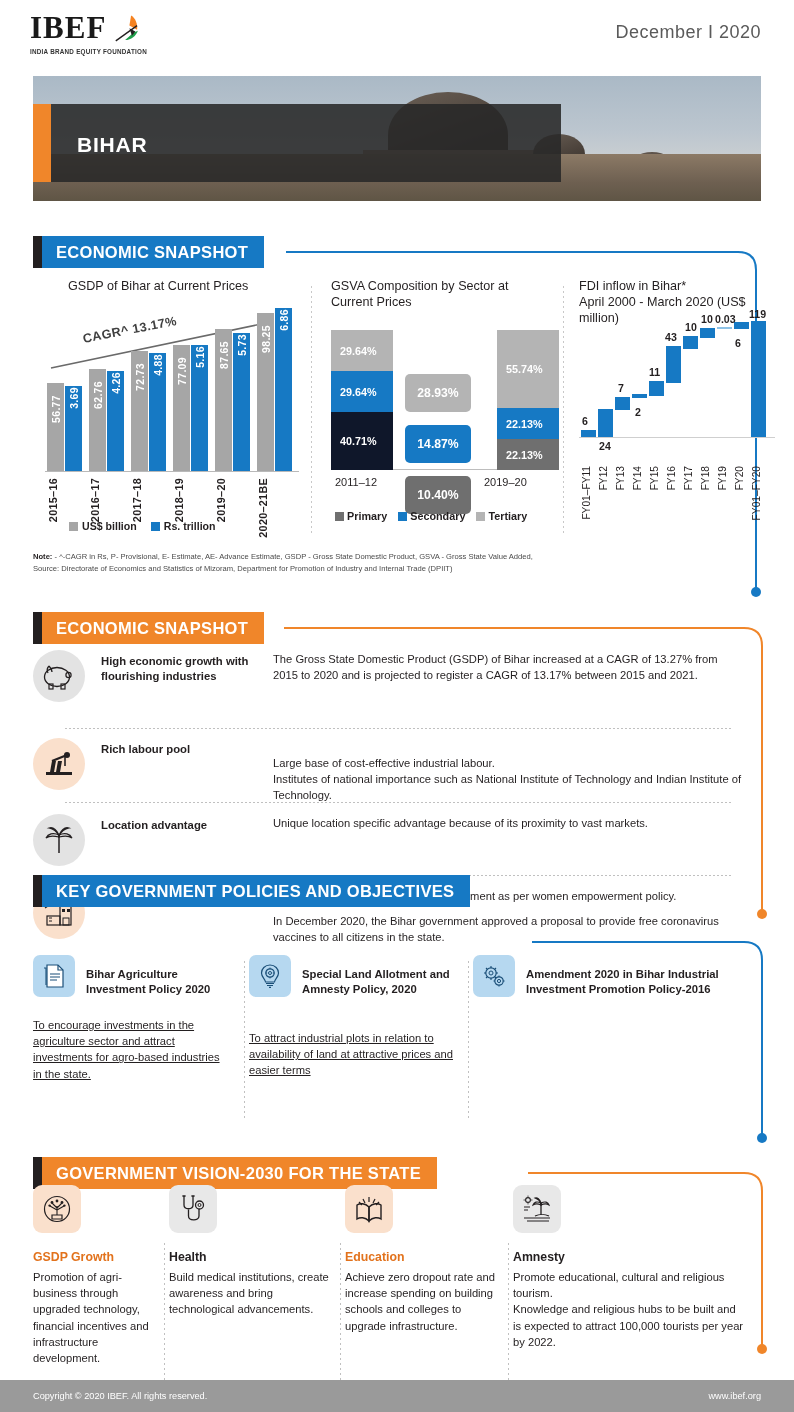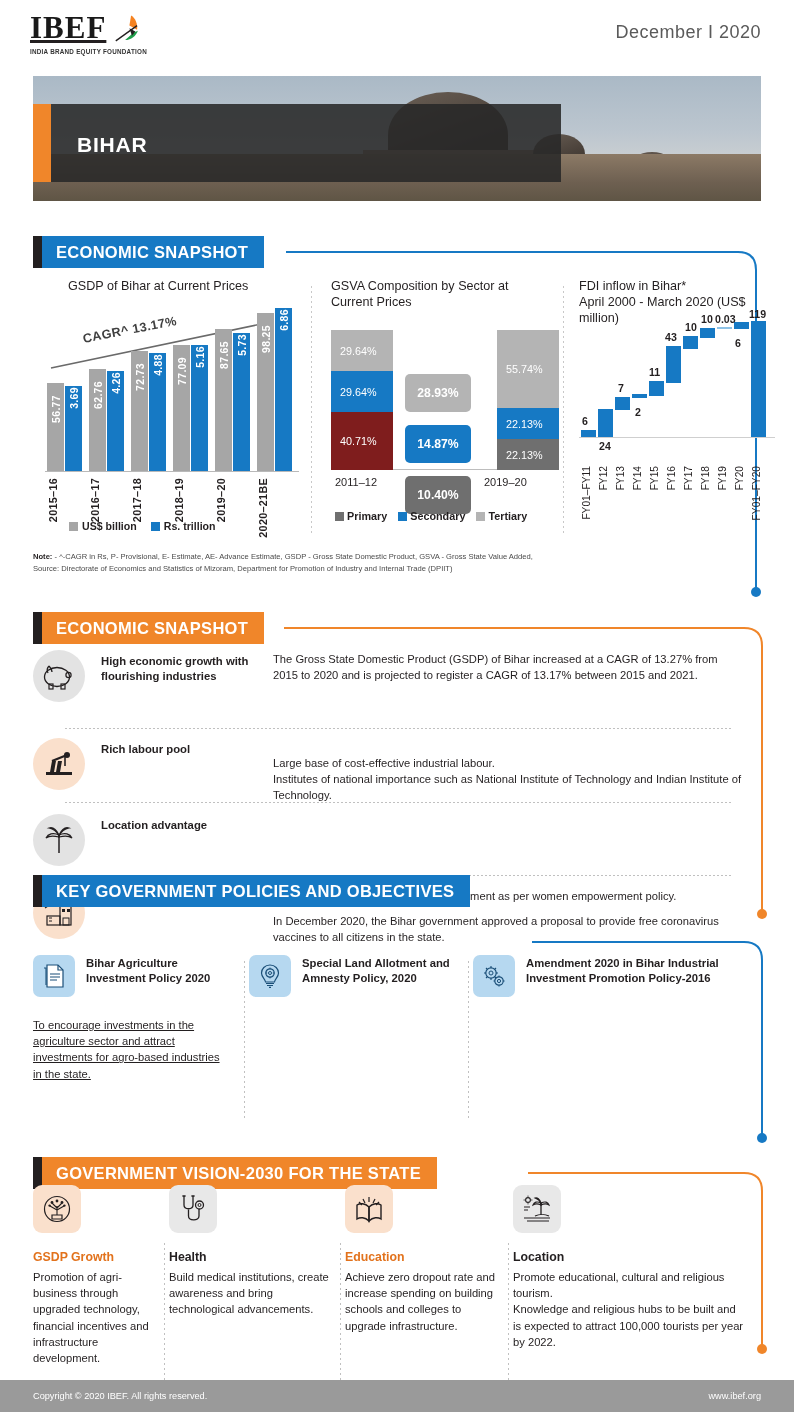--- a/index.html
+++ b/index.html
@@ -8,21 +8,21 @@
     background: #ffffff;
     font-family: "Liberation Sans", sans-serif;
     color: #231f20;
     position: relative;
     overflow: hidden;
   }
 
   
   .header { height: 72px; position: relative; }
   .logo { position: absolute; left: 30px; top: 12px; width: 140px; }
-  .logo-row { display:flex; align-items:flex-start;text-decoration:underline; }
+  .logo-row { display:flex; align-items:flex-start; }
   .logo-text {
     font-family: "Liberation Serif", serif;
     font-size: 31px; font-weight: 700; letter-spacing: 1px;
     color: #1a1a1a; line-height: 1;
   }
   .logo-mark { width: 34px; height: 30px; margin-left: 3px; margin-top: 2px; }
   .logo-sub {
     font-size: 6.3px; letter-spacing: .25px; color:#333;
     margin-top: 4px; font-weight:600; white-space:nowrap;
   }
@@ -122,21 +122,21 @@
     transform:rotate(-11deg); transform-origin:left center; letter-spacing:.4px;
   }
 
   
   #chart2 { left:288px; width:230px; }
   .c2-plot { position:absolute; left:10px; top:52px; width:212px; height:140px; }
   .c2-stack { position:absolute; bottom:0; width:62px; }
   .c2-seg { position:relative; width:100%; }
   .c2-seg span {
     position:absolute; left:9px; top:50%; transform:translateY(-50%);
-    color:#fff; font-size:10.8px; font-weight:400;
+    color:#fff; font-size:10.8px; font-weight:700;
   }
   .c2-axis { position:absolute; left:0; right:0; bottom:0; height:1px; background:#bdbdbd; }
   .c2-mid { position:absolute; left:74px; top:0; width:66px; }
   .c2-chip {
     height:38px; border-radius:5px; display:flex; align-items:center;
     justify-content:center; color:#fff; font-size:12.2px; font-weight:700;
     margin-bottom:13px;
   }
   .c2-xlab { position:absolute; top:198px; font-size:11px; font-weight:400; }
   .c2-legend {
@@ -183,21 +183,21 @@
   .snap-desc { flex:1; font-size:11.2px; line-height:1.42; color:#231f20; padding-top:2px; }
   .snap-desc p + p { margin-top:9px; }
 
   
   .pol-wrap { position:absolute; left:33px; top:955px; width:712px; display:flex; }
   .pol-col { position:relative; padding-right:18px; }
   .pol-div {
     position:absolute; right:4px; top:6px; width:1px; height:158px;
     background: repeating-linear-gradient(#c0c0c0 0 2px, transparent 2px 5px);
   }
-  .pol-head { display:flex; align-items:flex-start; gap:11px; }
+  .pol-head { display:flex; align-items:flex-end; gap:11px; }
   .pol-icon {
     width:42px; height:42px; border-radius:7px; background:#b6d8f0;
     display:flex; align-items:center; justify-content:center; flex:0 0 42px;
   }
   .pol-title { font-size:11.3px; font-weight:700; line-height:1.34; padding-top:1px; }
   .pol-body { font-size:11.2px; line-height:1.45; margin-top:12px;text-decoration:underline; }
 
   
   .vis-wrap { position:absolute; left:33px; top:1185px; width:712px; display:flex; }
   .vis-col { position:relative; padding-right:16px; }
@@ -357,21 +357,21 @@
     <div class="c2-plot">
       <div class="c2-axis"></div>
 
       <div class="c2-stack" style="left:0;">
         <div class="c2-seg" style="height:41px; background:#b4b4b4;">
             <span>29.64%</span>
           </div>
         <div class="c2-seg" style="height:41px; background:#1679c4;">
             <span>29.64%</span>
           </div>
-        <div class="c2-seg" style="height:58px; background:#7f1d1d;">
+        <div class="c2-seg" style="height:58px; background:#0f172a;">
             <span>40.71%</span>
           </div>
       </div>
 
       <div class="c2-mid" style="top:44px;">
         <div class="c2-chip" style="background:#b4b4b4;">28.93%</div>
         <div class="c2-chip" style="background:#1679c4;">14.87%</div>
         <div class="c2-chip" style="background:#6f6f6f;">10.40%</div>
       </div>
 
@@ -508,20 +508,23 @@
     <div class="snap-icon ic-gray">
       <svg width="32" height="32" viewBox="0 0 32 32">
         <path d="M16 11 L16 29" stroke="#231f20" stroke-width="1.5" fill="none"></path>
         <path d="M16 11 C10 8, 5 10, 3 14 C7 11, 12 12, 16 13 Z" fill="none" stroke="#231f20" stroke-width="1.2"></path>
         <path d="M16 11 C22 8, 27 10, 29 14 C25 11, 20 12, 16 13 Z" fill="none" stroke="#231f20" stroke-width="1.2"></path>
         <path d="M16 11 C13 5, 9 3, 6 4 C11 5, 14 8, 16 12 Z" fill="none" stroke="#231f20" stroke-width="1.2"></path>
         <path d="M16 11 C19 5, 23 3, 26 4 C21 5, 18 8, 16 12 Z" fill="none" stroke="#231f20" stroke-width="1.2"></path>
       </svg>
     </div>
     <div class="snap-label">Location advantage</div>
+    <div class="snap-desc">
+      <p>Unique location specific advantage because of its proximity to vast markets.</p>
+    </div>
   </div>
 
   <div class="snap-row" style="height:74px; padding-top:12px;">
     <div class="snap-sep"></div>
     <div class="snap-icon ic-peach">
       <svg width="32" height="30" viewBox="0 0 32 30">
         <rect x="17" y="8" width="11" height="19" fill="none" stroke="#231f20" stroke-width="1.2"></rect>
         <rect x="4" y="18" width="13" height="9" fill="none" stroke="#231f20" stroke-width="1.2"></rect>
         <rect x="19" y="11" width="3" height="3" fill="#231f20"></rect>
         <rect x="24" y="11" width="3" height="3" fill="#231f20"></rect>
@@ -575,20 +578,21 @@
           <path d="M12 2 C6.8 2 3.5 6 3.5 10 C3.5 14 7 15.5 7.5 19 H16.5 C17 15.5 20.5 14 20.5 10 C20.5 6 17.2 2 12 2 Z" fill="none" stroke="#1b4f78" stroke-width="1.2"></path>
           <circle cx="12" cy="10" r="4.2" fill="none" stroke="#1b4f78" stroke-width="1.2"></circle>
           <circle cx="12" cy="10" r="1.5" fill="none" stroke="#1b4f78" stroke-width="1"></circle>
           <path d="M12 4.6 v1.6 M12 13.8 v1.6 M7.6 10 h1.6 M14.8 10 h1.6" stroke="#1b4f78" stroke-width="1"></path>
           <path d="M8 20.5 h8 M9 22.5 h6" stroke="#1b4f78" stroke-width="1.2"></path>
           <path d="M11 24.3 h2" stroke="#1b4f78" stroke-width="1.2"></path>
         </svg>
       </div>
       <div class="pol-title">Special Land Allotment and Amnesty Policy, 2020</div>
     </div>
+    <div class="pol-body" style="margin-top:33px;">To attract industrial plots in relation to availability of land at attractive prices and easier terms</div>
   </div>
 
   <div class="pol-col" style="width:252px; padding-right:0;">
     <div class="pol-head">
       <div class="pol-icon">
         <svg width="26" height="26" viewBox="0 0 26 26">
           <circle cx="10" cy="10" r="5.2" fill="none" stroke="#1b4f78" stroke-width="1.2"></circle>
           <circle cx="10" cy="10" r="2" fill="none" stroke="#1b4f78" stroke-width="1"></circle>
           <path d="M10 3 v2 M10 15 v2 M3 10 h2 M15 10 h2 M5 5 l1.5 1.5 M13.5 13.5 L15 15 M15 5 l-1.5 1.5 M6.5 13.5 L5 15" stroke="#1b4f78" stroke-width="1.1"></path>
           <circle cx="18" cy="18" r="4.2" fill="none" stroke="#1b4f78" stroke-width="1.2"></circle>
@@ -666,21 +670,21 @@
         <path d="M7 1.6 v1.2 M7 9.2 v1.2 M2.6 6 h1.2 M10.2 6 h1.2" stroke="#231f20" stroke-width=".9"></path>
         <path d="M20 9 V21" stroke="#231f20" stroke-width="1.3"></path>
         <path d="M20 9 C16 7, 13 8, 12 11 C15 9, 18 10, 20 11 Z" fill="none" stroke="#231f20" stroke-width="1.1"></path>
         <path d="M20 9 C24 7, 27 8, 28 11 C25 9, 22 10, 20 11 Z" fill="none" stroke="#231f20" stroke-width="1.1"></path>
         <path d="M20 9 C19 5, 16 3, 14 4 C17 5, 19 7, 20 10 Z" fill="none" stroke="#231f20" stroke-width="1.1"></path>
         <path d="M14 22 C18 20, 24 20, 28 22" fill="none" stroke="#231f20" stroke-width="1.2"></path>
         <path d="M3 24 h26 M6 27 h22" stroke="#231f20" stroke-width="1.2"></path>
         <path d="M3 13 h6 M3 16 h4" stroke="#231f20" stroke-width="1"></path>
       </svg>
     </div>
-    <div class="vis-title" style="color:#231f20;">Location</div>
+    <div class="vis-title" style="color:#231f20;">Amnesty</div>
     <div class="vis-body" style="white-space:pre-line;">Promote educational, cultural and religious tourism.
 Knowledge and religious hubs to be built and is expected to attract 100,000 tourists per year by 2022.</div>
   </div>
 </div>
 
 <div class="footer">
   <div>Copyright © 2020 IBEF. All rights reserved.</div>
   <div>www.ibef.org</div>
 </div>
 

